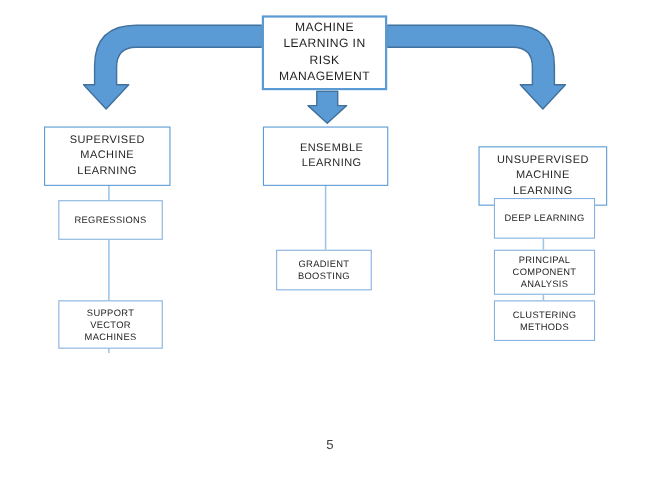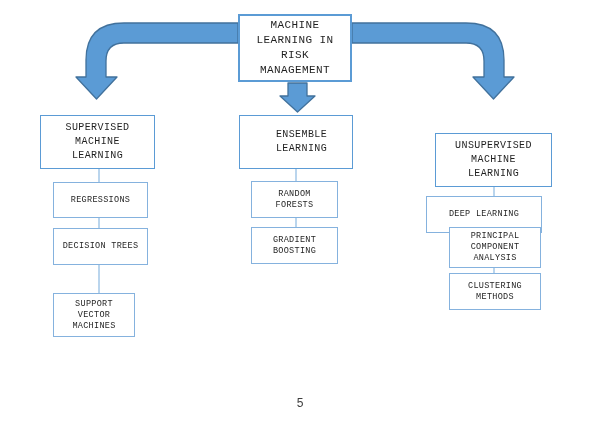--- a/index.html
+++ b/index.html
@@ -6,21 +6,21 @@
     margin: 0;
     padding: 0;
     background: #ffffff;
   }
   #stage {
     position: relative;
     width: 600px;
     height: 437px;
     background: #ffffff;
     overflow: hidden;
-    font-family: Liberation Mono, monospace;
+    font-family: Liberation Sans, sans-serif;
   }
   #arrow-layer {
     position: absolute;
     left: 0; top: 0;
     width: 600px; height: 437px;
     z-index: 1;
   }
   .arrow {
     fill: var(--arrow-fill, #5b9bd5);
     stroke: var(--arrow-outline, #41719c);
@@ -66,27 +66,27 @@
     letter-spacing: 0.3px;
   }
   
   #root-box        { left: 238px; top: 14px;  width: 114px; height: 68px; }
   #branch-supervised   { left: 40px;  top: 115px; width: 115px; height: 54px; }
   #branch-ensemble     { left: 239px; top: 115px; width: 114px; height: 54px; padding-left: 11px; }
   #branch-unsupervised { left: 435px; top: 114px; width: 117px; height: 54px; margin-top: 19px; }
 
   #leaf-regressions    { left: 53px;  top: 182px; width: 95px; height: 36px; }
   #leaf-decision-trees { left: 53px;  top: 228px; width: 95px; height: 37px; }
-  #leaf-svm            { left: 53px;  top: 273px; width: 82px; height: 44px; margin-top: 20px; }
+  #leaf-svm            { left: 53px;  top: 273px; width: 95px; height: 44px; }
   #leaf-neural         { left: 53px;  top: 320px; width: 95px; height: 38px; }
 
   #leaf-random-forests   { left: 251px; top: 181px; width: 87px; height: 37px; }
   #leaf-gradient-boosting{ left: 251px; top: 227px; width: 87px; height: 37px; }
 
-  #leaf-deep-learning  { left: 426px; top: 180px; width: 116px; height: 37px; margin-top: 16px; }
+  #leaf-deep-learning  { left: 449px; top: 180px; width: 92px; height: 37px; }
   #leaf-pca            { left: 449px; top: 227px; width: 92px; height: 41px; justify-content: flex-end; }
   #leaf-clustering     { left: 449px; top: 273px; width: 92px; height: 37px; }
 
   #page-number {
     position: absolute;
     left: 0; right: 0;
     top: 397px;
     text-align: center;
     font-size: 12px;
     color: #3d3d3d;
@@ -129,33 +129,26 @@
   </div>
   <div class="box branch-box" id="branch-unsupervised">
     <span>UNSUPERVISED
 MACHINE
 LEARNING</span>
   </div>
 
   <div class="box leaf-box" id="leaf-regressions">
     <span>REGRESSIONS</span>
   </div>
-  <div class="box leaf-box" id="leaf-decision-trees">
-    <span>DECISION TREES</span>
-  </div>
   <div class="box leaf-box" id="leaf-svm">
     <span>SUPPORT
 VECTOR
 MACHINES</span>
   </div>
 
-  <div class="box leaf-box" id="leaf-random-forests">
-    <span>RANDOM
-FORESTS</span>
-  </div>
   <div class="box leaf-box" id="leaf-gradient-boosting">
     <span>GRADIENT
 BOOSTING</span>
   </div>
 
   <div class="box leaf-box" id="leaf-deep-learning">
     <span>DEEP LEARNING</span>
   </div>
   <div class="box leaf-box" id="leaf-pca">
     <span>PRINCIPAL

